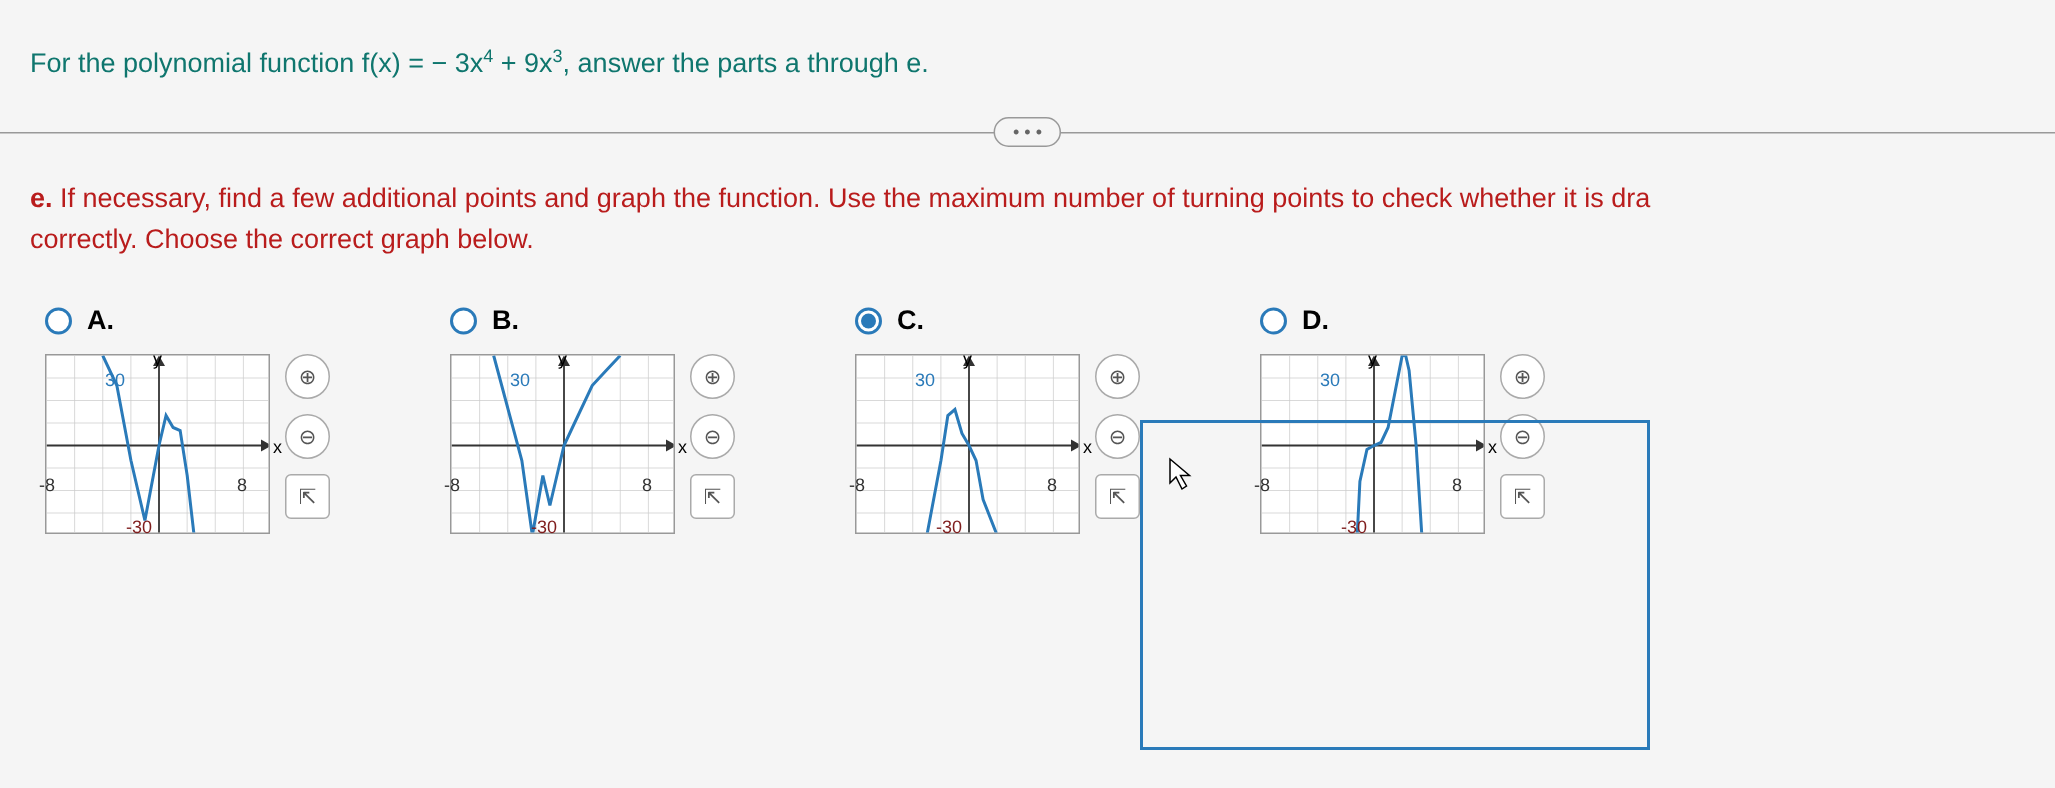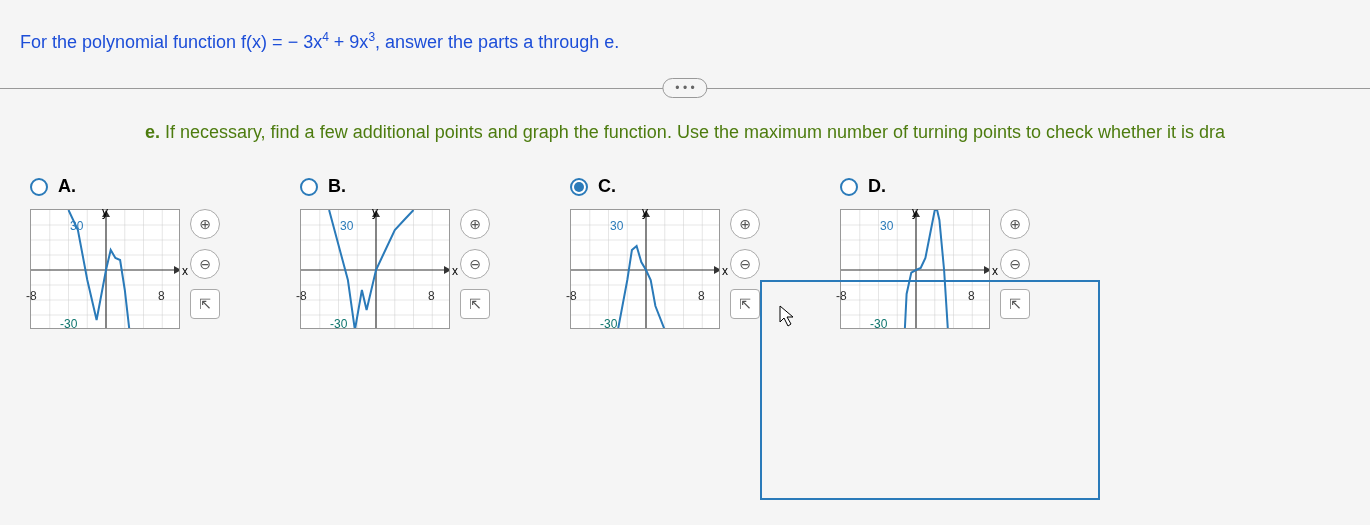--- a/index.html
+++ b/index.html
@@ -7,21 +7,21 @@
       font-family: Arial, sans-serif;
       background: #f5f5f5;
       width: 1370px;
       height: 525px;
       overflow: hidden;
       position: relative;
     }
     .question-top {
       padding: 30px 32px 20px 20px;
       font-size: 18px;
-      color: #1d4ed8;
+      color: #0f766e;
     }
     .formula { font-family: Arial, sans-serif; }
     .sup { font-size: 12px; vertical-align: super; }
     .divider-wrap {
       position: relative;
       margin: 15px 0 30px 0;
     }
     .divider-line {
       border: none;
       border-top: 1px solid #999;
@@ -36,23 +36,22 @@
       border: 1px solid #999;
       border-radius: 12px;
       padding: 2px 12px;
       font-size: 12px;
       color: #666;
       cursor: pointer;
     }
     .question-e {
       padding: 0 20px;
       font-size: 18px;
-      color: #4d7c0f;
+      color: #b91c1c;
       line-height: 1.5;
-      text-align: center;
     }
     .bold-e { font-weight: bold; }
     .options-row {
       display: flex;
       gap: 80px;
       padding: 30px 30px 0 30px;
       align-items: flex-start;
     }
     .option {
       display: flex;
@@ -121,21 +120,21 @@
       left: 760px;
       width: 340px;
       height: 220px;
       pointer-events: none;
     }
     .label-y { position: absolute; top: -4px; left: 72px; font-size: 12px; }
     .label-x { position: absolute; top: 55px; left: 152px; font-size: 12px; }
     .tick-top { position: absolute; top: 10px; left: 40px; font-size: 12px; color: #2a7ab9; }
     .tick-left { position: absolute; top: 80px; left: -4px; font-size: 12px; color: #333; }
     .tick-right { position: absolute; top: 80px; left: 128px; font-size: 12px; color: #333; }
-    .tick-bottom { position: absolute; top: 108px; left: 30px; font-size: 12px; color: #0f766e; }
+    .tick-bottom { position: absolute; top: 108px; left: 54px; font-size: 12px; color: #7f1d1d; }
     .cursor-arrow {
       position: absolute;
       top: 304px;
       left: 778px;
       pointer-events: none;
     }
   </style>
 </head>
 <body>
 
@@ -143,20 +142,21 @@
   <span>For the polynomial function f(x) = </span><span class="formula"> − 3x</span><span class="sup">4</span><span class="formula"> + 9x</span><span class="sup">3</span><span>, answer the parts a through e.</span>
 </div>
 
 <div class="divider-wrap">
   <hr class="divider-line">
   <div class="more-pill">• • •</div>
 </div>
 
 <div class="question-e">
   <span class="bold-e">e.</span><span> If necessary, find a few additional points and graph the function. Use the maximum number of turning points to check whether it is dra</span><br>
+  <span>correctly. Choose the correct graph below.</span>
 </div>
 
 <div class="options-row">
 
   <div class="option">
     <div class="option-header">
       <span class="radio"></span>
       <span>A.</span>
     </div>
     <div class="option-body">

